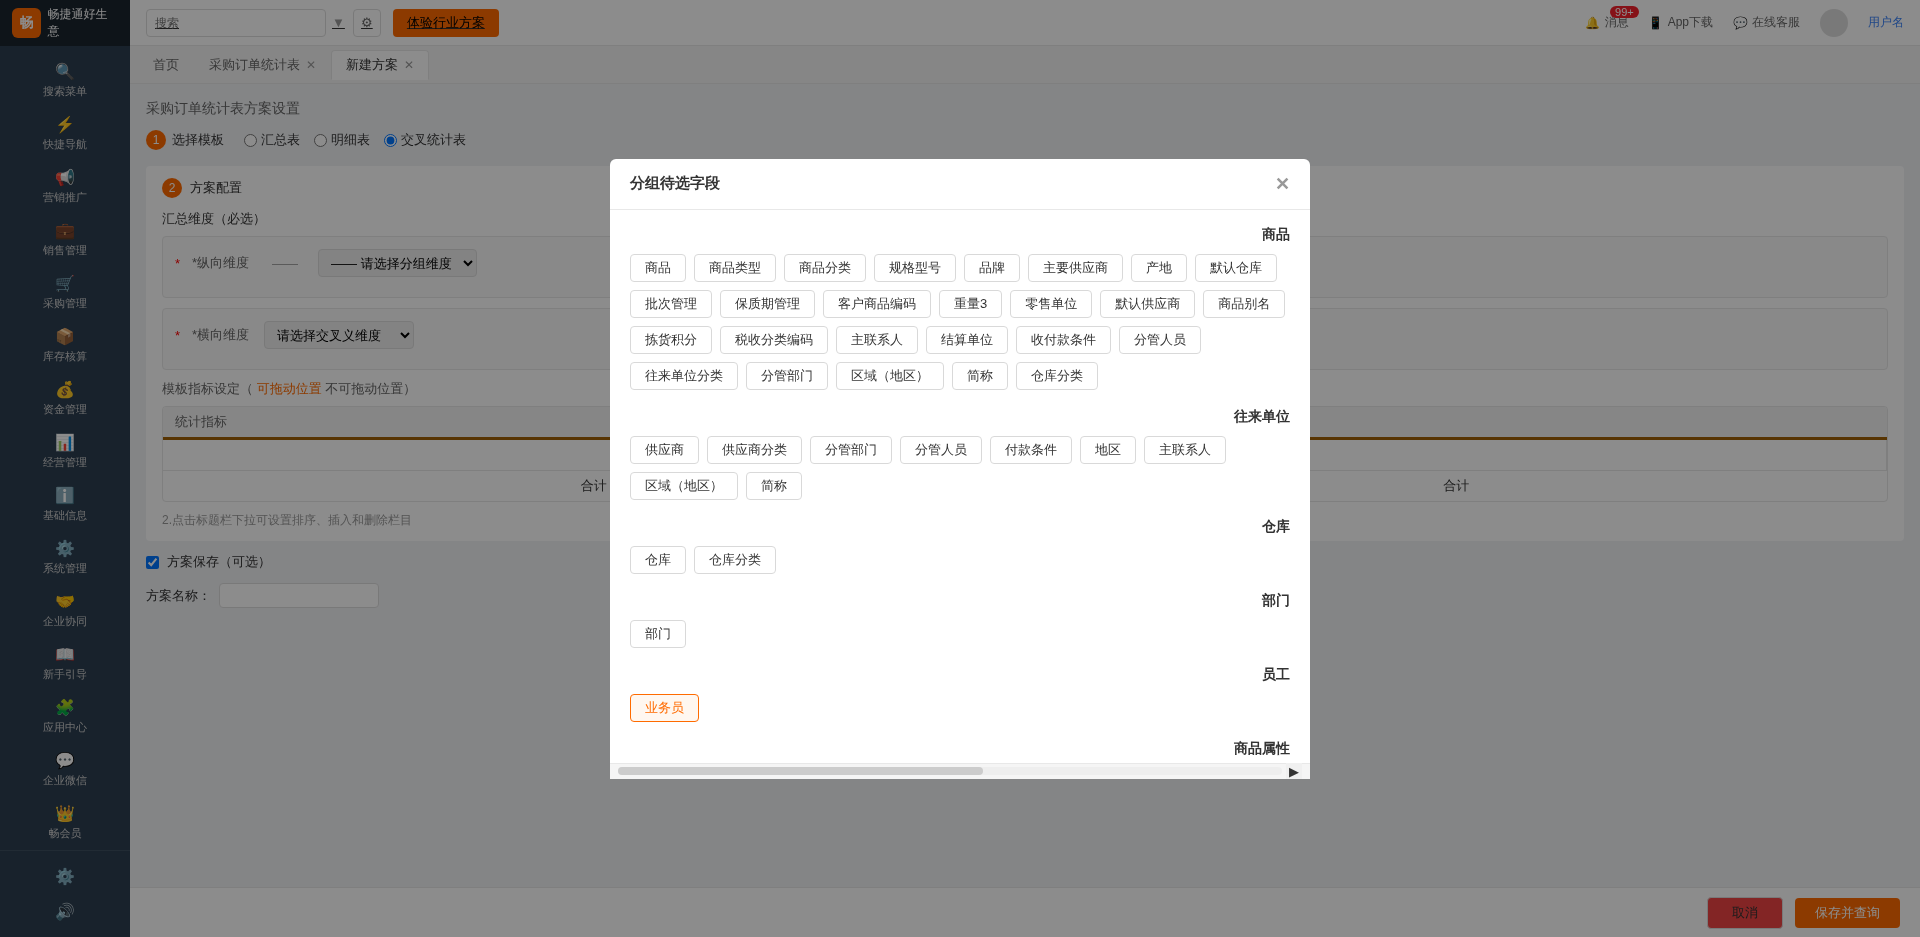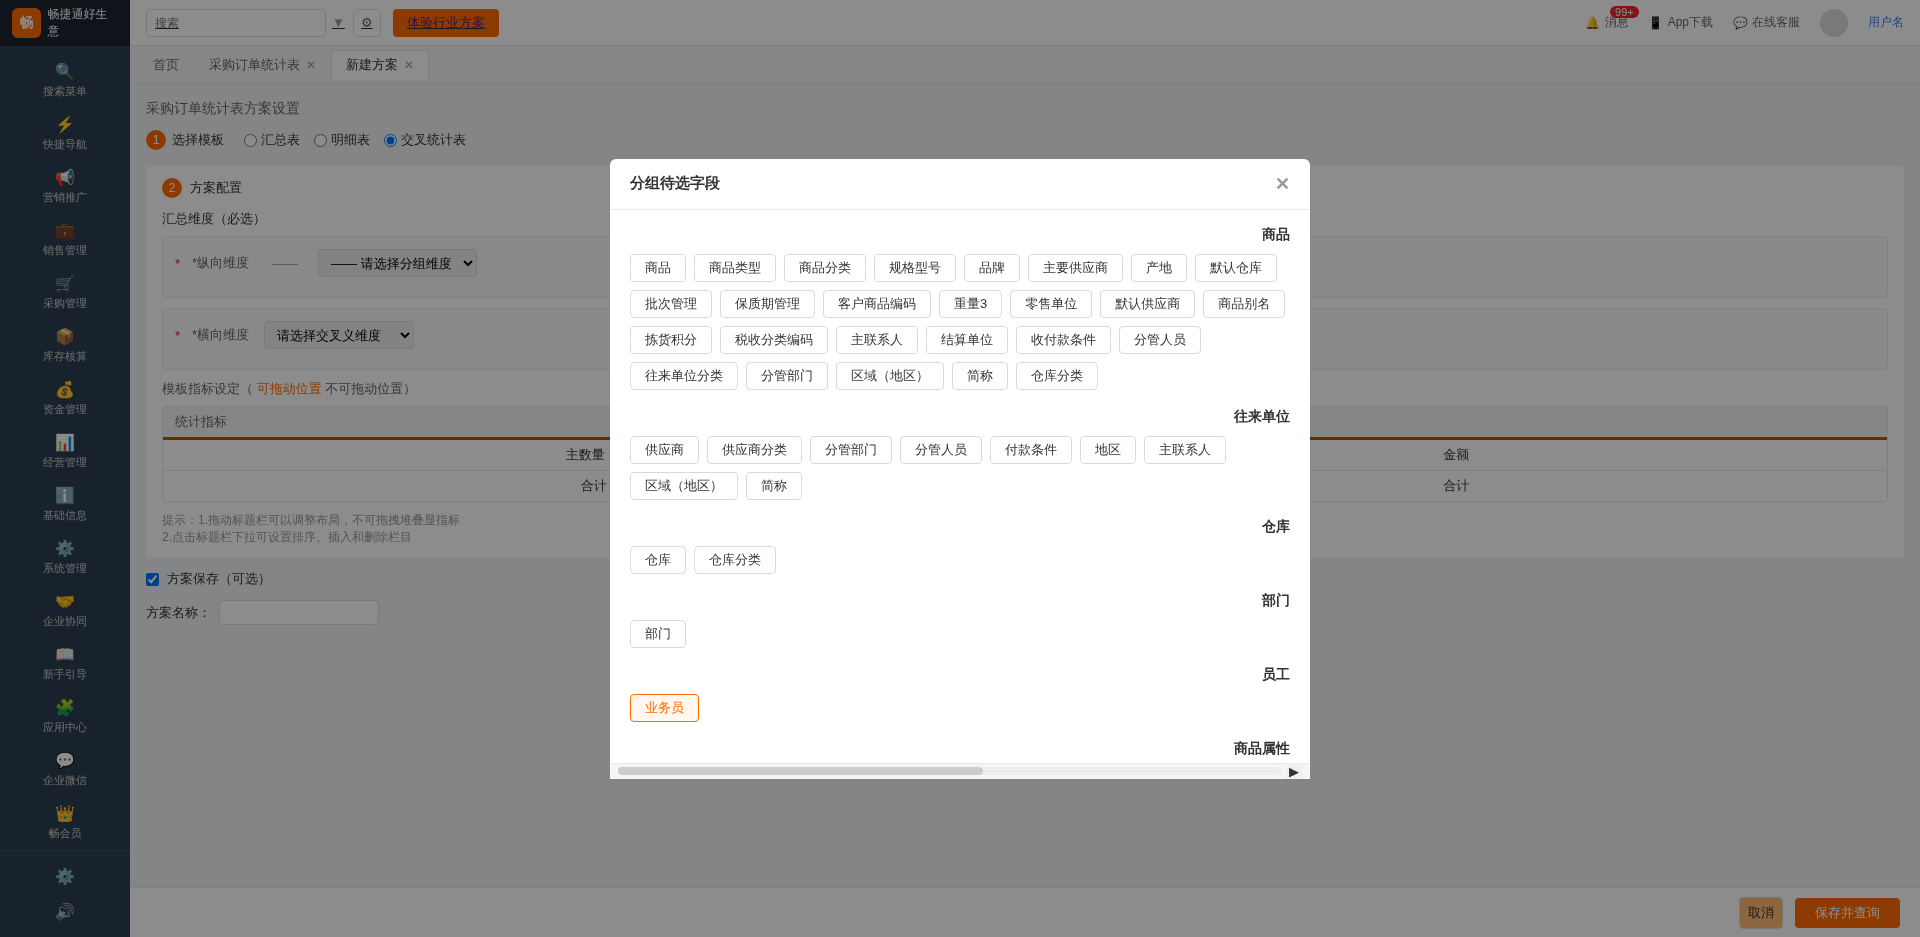--- a/index.html
+++ b/index.html
@@ -26,21 +26,21 @@
     .header-search input {
       width: 180px;
       height: 28px;
       border: 1px solid #ddd;
       border-radius: 4px;
       padding: 0 8px;
       font-size: 12px;
     }
     .btn-experience {
       background: #ff6b00;
-      color: #4c1d95;
+      color: #000000;
       border: none;
       border-radius: 4px;
       padding: 5px 14px;
       cursor: pointer;
       font-size: 13px;
     }
     .gear-btn {
       width: 28px; height: 28px;
       border: 1px solid #ddd;
       border-radius: 4px;
@@ -247,23 +247,23 @@
       background: #fff;
       border-top: 1px solid #e8e8e8;
       display: flex;
       align-items: center;
       justify-content: flex-end;
       padding: 0 20px;
       gap: 12px;
     }
     .btn-cancel {
       border: 1px solid #ddd;
-      background: #fdba74;
-      border-radius: 4px;
-      padding: 6px 8px;
+      background: #ef4444;
+      border-radius: 4px;
+      padding: 6px 24px;
       cursor: pointer;
       font-size: 13px;
       color: #333;
     }
     .btn-save {
       background: #ff6b00;
       color: #fff;
       border: none;
       border-radius: 4px;
       padding: 6px 20px;
@@ -518,32 +518,28 @@
       <span>不可拖动位置）</span>
     </div>
 
     <div style="border:1px solid #e8e8e8; border-radius:4px; overflow:hidden;">
       <div style="background:#f5f5f5; padding:6px 12px; font-size:13px; color:#666; border-bottom:3px solid #a16207;">统计指标</div>
       <div style="display:flex; border-bottom:1px solid #e8e8e8;">
         <div style="flex:1; padding:6px 12px; text-align:center; border-right:1px solid #e8e8e8; display:flex; align-items:center; justify-content:center; gap:4px;">
           <span>主数量</span>
           <span style="color:#999; cursor:pointer;">▼</span>
         </div>
-        <div style="flex:1; padding:6px 12px; text-align:center; display:flex; align-items:center; justify-content:center;">
-          <span>金额</span>
-        </div>
       </div>
       <div style="display:flex;">
         <div style="flex:1; padding:6px 12px; text-align:center; border-right:1px solid #e8e8e8;">合计</div>
         <div style="flex:1; padding:6px 12px; text-align:center;">合计</div>
       </div>
     </div>
 
     <div style="font-size:12px; color:#999; margin-top:10px;">
-      <div>提示：1.拖动标题栏可以调整布局，不可拖拽堆叠显指标</div>
       <div>     2.点击标题栏下拉可设置排序、插入和删除栏目</div>
     </div>
   </div>
 
   <div style="display:flex; align-items:center; gap:8px; margin-bottom:12px;">
     <input type="checkbox" checked="" style="">
     <span>方案保存（可选）</span>
   </div>
   <div style="display:flex; align-items:center; gap:8px;">
     <span>方案名称：</span>

